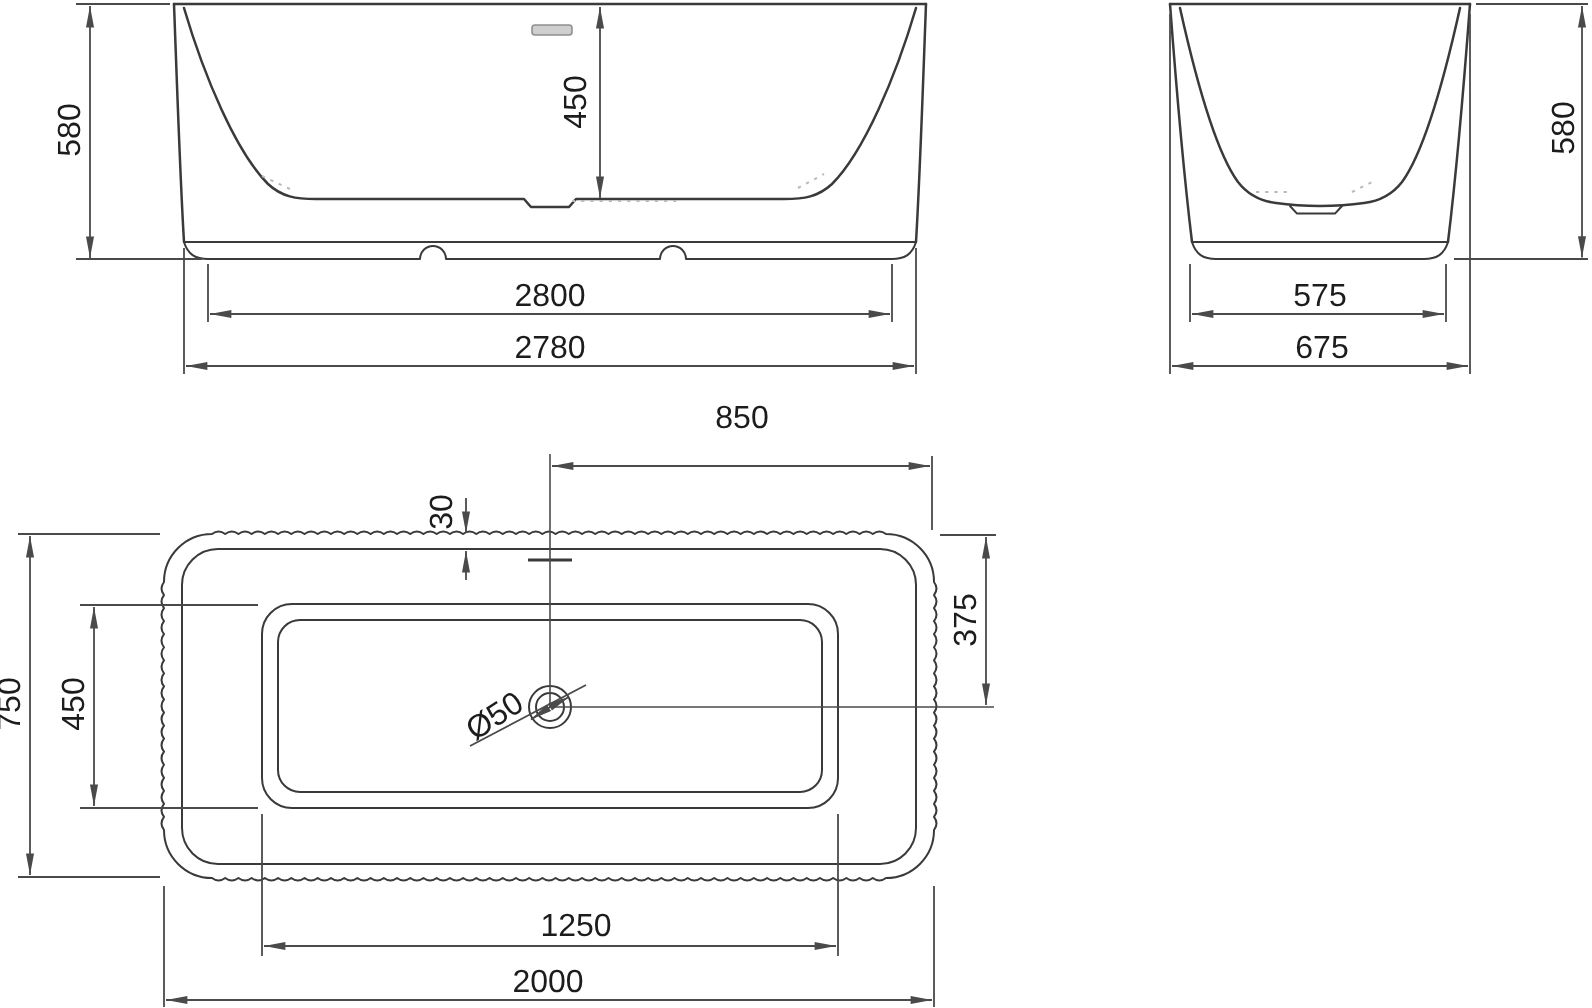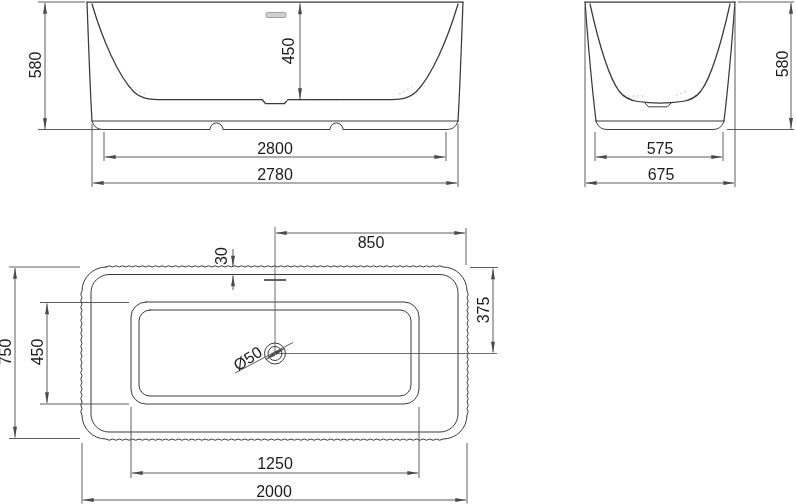--- a/index.html
+++ b/index.html
@@ -173,22 +173,22 @@
 
   <div class="dim-label v" style="left:36px;top:65px">580</div>
   <div class="dim-label v" style="left:289px;top:51px">450</div>
   <div class="dim-label" style="left:275px;top:149px">2800</div>
   <div class="dim-label" style="left:275px;top:175px">2780</div>
 
   <div class="dim-label" style="left:660px;top:149px">575</div>
   <div class="dim-label" style="left:661px;top:175px">675</div>
   <div class="dim-label v" style="left:783px;top:64px">580</div>
 
-  <div class="dim-label" style="left:371px;top:243px">850</div>
+  <div class="dim-label" style="left:371px;top:210px">850</div>
   <div class="dim-label v" style="left:222px;top:256px">30</div>
   <div class="dim-label v" style="left:484px;top:310px">375</div>
   <div class="dim-label v" style="left:38px;top:352px">450</div>
   <div class="dim-label v" style="left:6px;top:352px">750</div>
   <div class="dim-label diag" style="left:248px;top:359px">Ø50</div>
-  <div class="dim-label" style="left:275px;top:464px">1250</div>
+  <div class="dim-label" style="left:288px;top:464px">1250</div>
   <div class="dim-label" style="left:274px;top:492px">2000</div>
 
 </div>
 
 </body></html>

